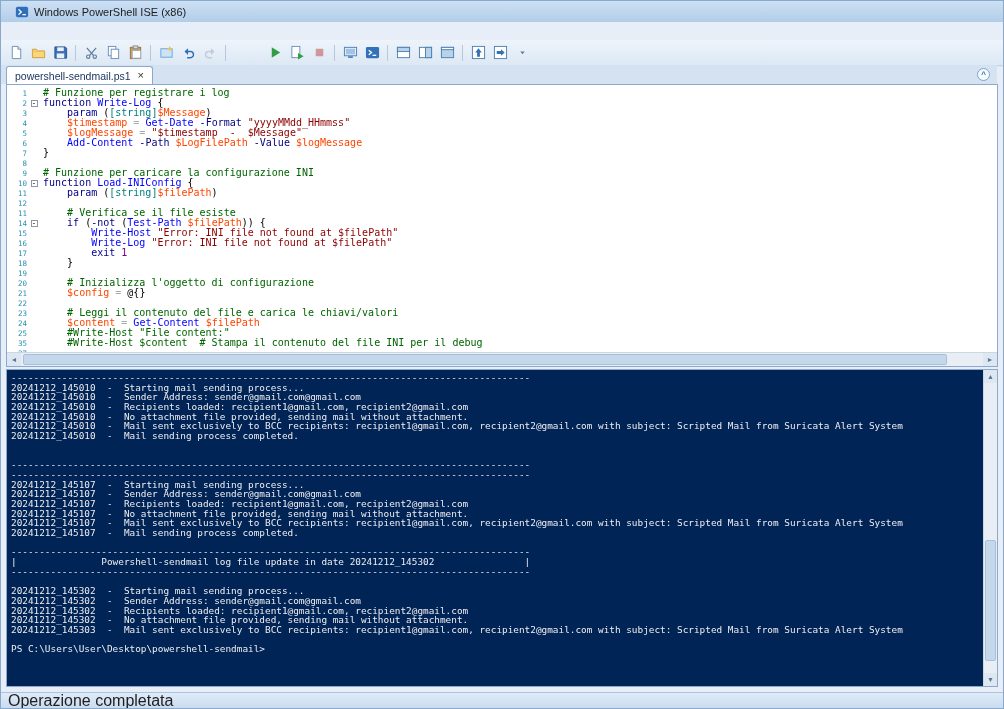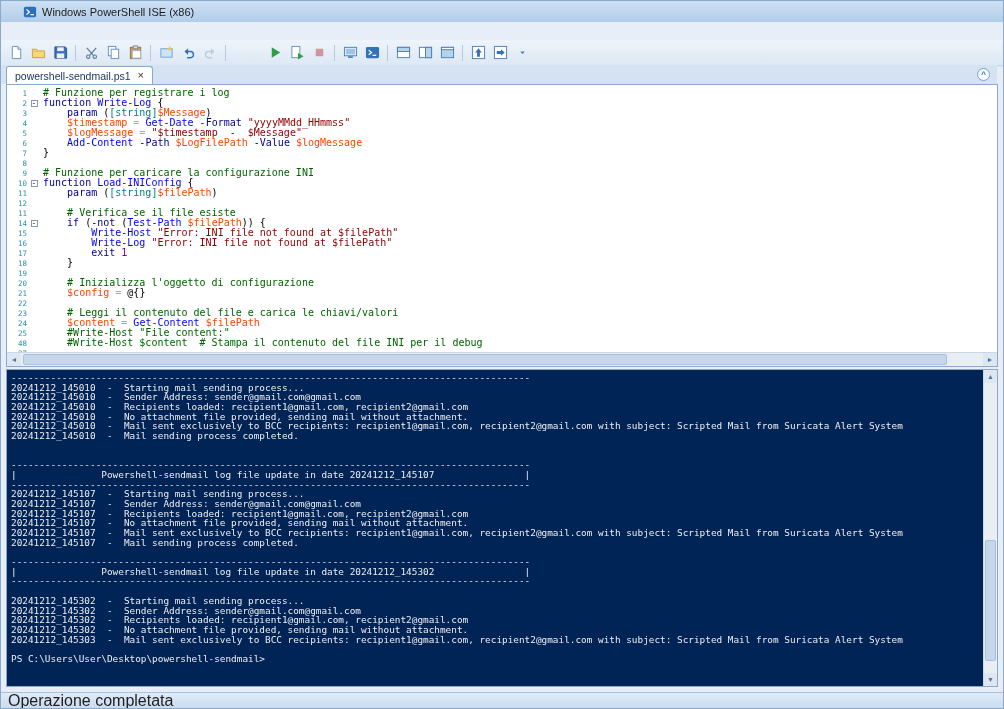--- a/index.html
+++ b/index.html
@@ -1,20 +1,20 @@
 <!DOCTYPE html>
 <html><head>
 <meta charset="utf-8">
 <style>
   html,body{margin:0;padding:0;}
   body{width:1004px;height:709px;font-family:"Liberation Sans",sans-serif;}
   .window{position:relative;width:1004px;height:709px;overflow:hidden;background:#e8eef7;border:1px solid #89a9cb;box-sizing:border-box;}
 
   
-  .titlebar{position:absolute;left:0;top:0;right:0;height:21px;background:linear-gradient(#cde0f4,#b2cde9);display:flex;align-items:center;gap:5px;padding-left:22px;font-size:11px;color:#1c1c1c;}
+  .titlebar{position:absolute;left:0;top:0;right:0;height:21px;background:linear-gradient(#cde0f4,#b2cde9);display:flex;align-items:center;gap:5px;padding-left:14px;font-size:11px;color:#1c1c1c;}
   .titlebar svg{width:14px;height:14px;}
 
   
   .menubar{position:absolute;left:0;top:21px;right:0;height:18px;background:#e9f0f8;display:flex;align-items:center;padding-left:2px;font-size:11px;color:#1e1e1e;border-bottom:1px solid #dce6f2;margin-top:26px;}
   .menu-item{padding:2px 7px;cursor:default;}
 
   
   .toolbar{position:absolute;left:0;top:39px;right:0;height:25px;background:linear-gradient(#eef4fb,#dce8f4);border-bottom:1px solid #c3d4e7;display:flex;align-items:center;padding-left:4px;}
   .tb-btn{width:22px;height:20px;display:flex;align-items:center;justify-content:center;border-radius:2px;}
   .tb-btn svg{width:15px;height:15px;}
@@ -327,21 +327,21 @@
           </div>
           <div class="gut-line">
             <span class="num">24</span>
             <span class="fold"></span>
           </div>
           <div class="gut-line">
             <span class="num">25</span>
             <span class="fold"></span>
           </div>
           <div class="gut-line">
-            <span class="num">48</span>
+            <span class="num">35</span>
             <span class="fold"></span>
           </div>
           <div class="gut-line">
             <span class="num">27</span>
             <span class="fold"></span>
           </div>
         </div>
       <div class="code">
           <div class="code-line"><span class="tk-c"># Funzione per registrare i log</span></div>
           <div class="code-line"><span class="tk-k">function</span><span class="tk-p"> </span><span class="tk-f">Write-Log</span><span class="tk-p"> {</span></div>
@@ -386,21 +386,20 @@
         <div class="con-line">--------------------------------------------------------------------------------------------</div>
         <div class="con-line">20241212_145010  -  Starting mail sending process...</div>
         <div class="con-line">20241212_145010  -  Sender Address: sender@gmail.com@gmail.com</div>
         <div class="con-line">20241212_145010  -  Recipients loaded: recipient1@gmail.com, recipient2@gmail.com</div>
         <div class="con-line">20241212_145010  -  No attachment file provided, sending mail without attachment.</div>
         <div class="con-line">20241212_145010  -  Mail sent exclusively to BCC recipients: recipient1@gmail.com, recipient2@gmail.com with subject: Scripted Mail from Suricata Alert System</div>
         <div class="con-line">20241212_145010  -  Mail sending process completed.</div>
         <div class="con-line">&nbsp;</div>
         <div class="con-line">&nbsp;</div>
         <div class="con-line">--------------------------------------------------------------------------------------------</div>
-        <div class="con-line">|               Powershell-sendmail log file update in date 20241212_145107                |</div>
         <div class="con-line">--------------------------------------------------------------------------------------------</div>
         <div class="con-line">20241212_145107  -  Starting mail sending process...</div>
         <div class="con-line">20241212_145107  -  Sender Address: sender@gmail.com@gmail.com</div>
         <div class="con-line">20241212_145107  -  Recipients loaded: recipient1@gmail.com, recipient2@gmail.com</div>
         <div class="con-line">20241212_145107  -  No attachment file provided, sending mail without attachment.</div>
         <div class="con-line">20241212_145107  -  Mail sent exclusively to BCC recipients: recipient1@gmail.com, recipient2@gmail.com with subject: Scripted Mail from Suricata Alert System</div>
         <div class="con-line">20241212_145107  -  Mail sending process completed.</div>
         <div class="con-line">&nbsp;</div>
         <div class="con-line">--------------------------------------------------------------------------------------------</div>
         <div class="con-line">|               Powershell-sendmail log file update in date 20241212_145302                |</div>

